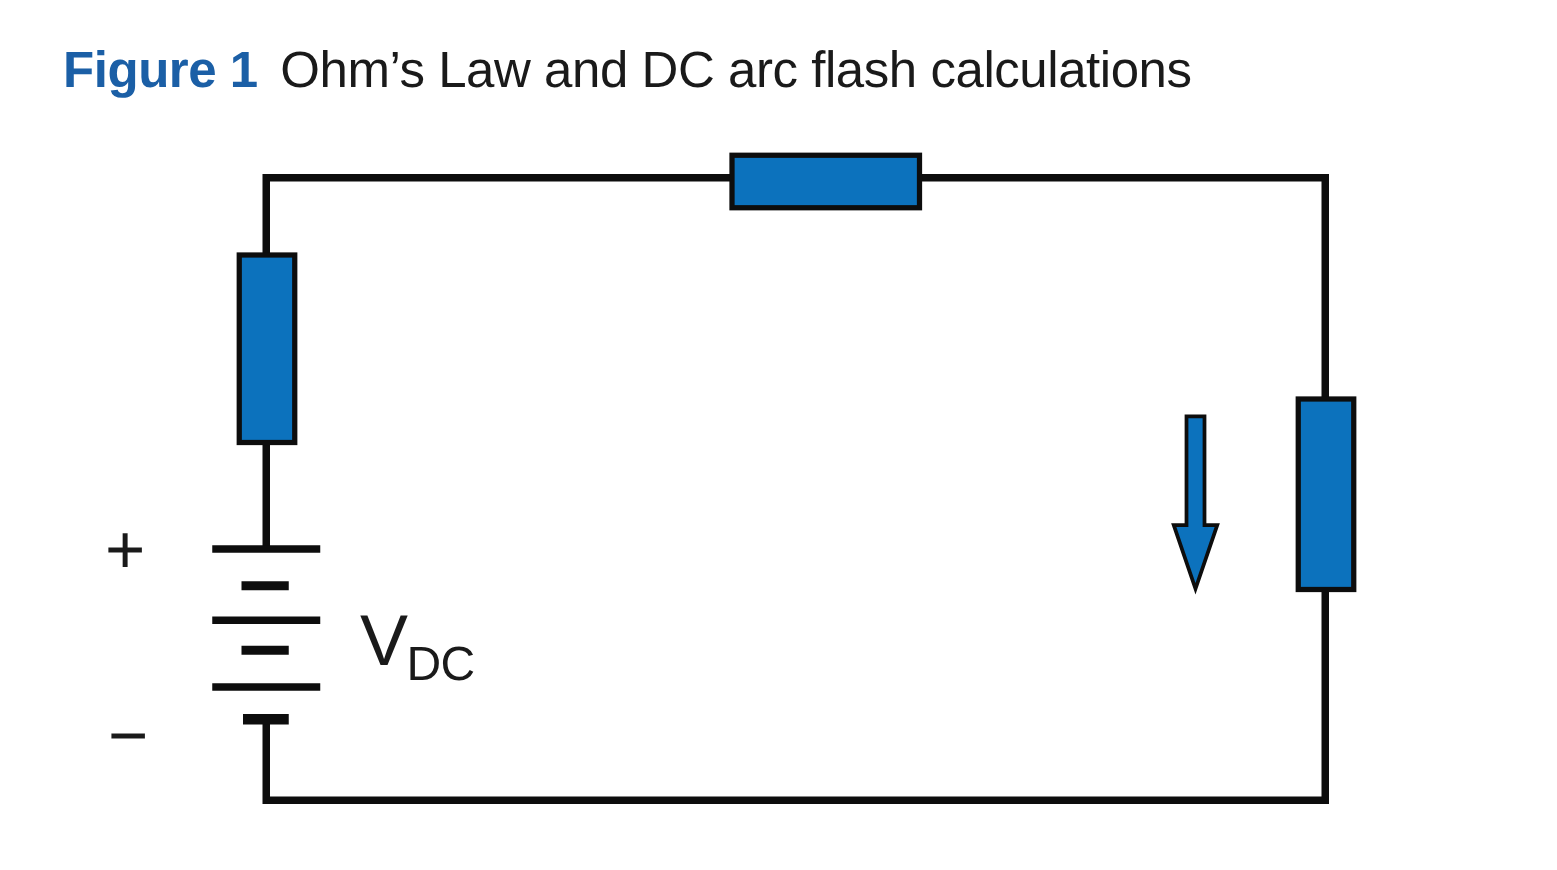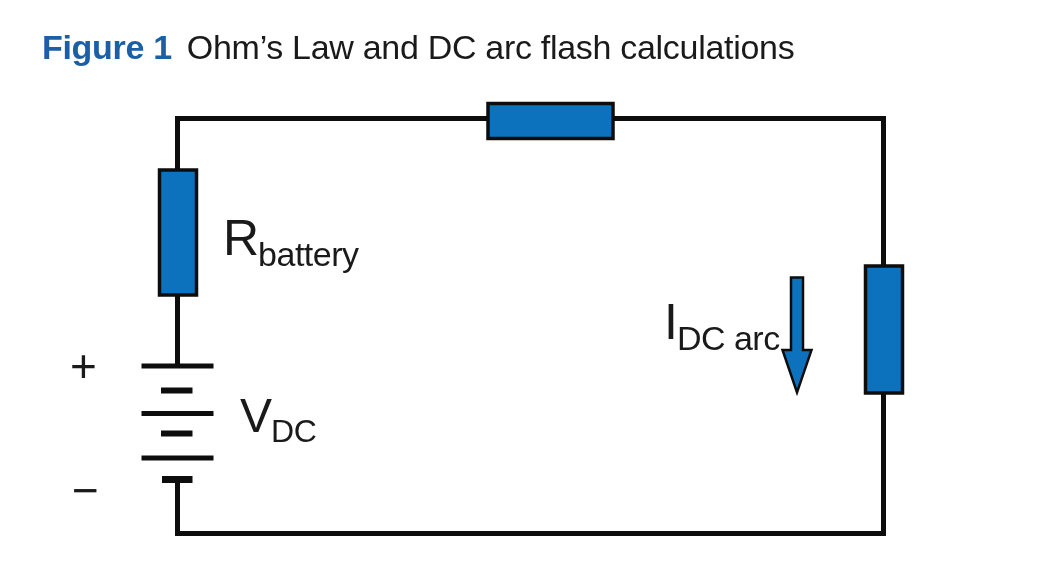--- a/index.html
+++ b/index.html
@@ -59,30 +59,24 @@
       <line class="plate-bottom" x1="162" y1="479.5" x2="192.5" y2="479.5"></line>
     </g>
 
     <rect class="resistor" x="159.5" y="170" width="37" height="125"></rect>
     <rect class="resistor" x="488" y="103.5" width="125" height="35"></rect>
     <rect class="resistor" x="865.5" y="266" width="37" height="127"></rect>
 
     <path class="arrow" d="M 791 277.5 L 803 277.5 L 803 350 L 811.5 350 L 797 392.5 L 782.5 350 L 791 350 Z"></path>
   </svg>
 
-  <div class="clabel" style="left:223px;top:213px;">
-    <span class="lmain">R</span><span class="lsub">battery</span>
-  </div>
 
 
-  <div class="clabel small" style="left:240px;top:392px;">
+  <div class="clabel small" style="left:240px;top:404px;">
     <span class="lmain">V</span><span class="lsub">DC</span>
   </div>
 
-  <div class="clabel" style="left:664px;top:297px;">
-    <span class="lmain">I</span><span class="lsub">DC arc</span>
-  </div>
 
 
   <div class="polarity" style="left:70px;top:343px;">+</div>
   <div class="polarity" style="left:72px;top:467px;">−</div>
 
 </div>
 
 </body></html>

